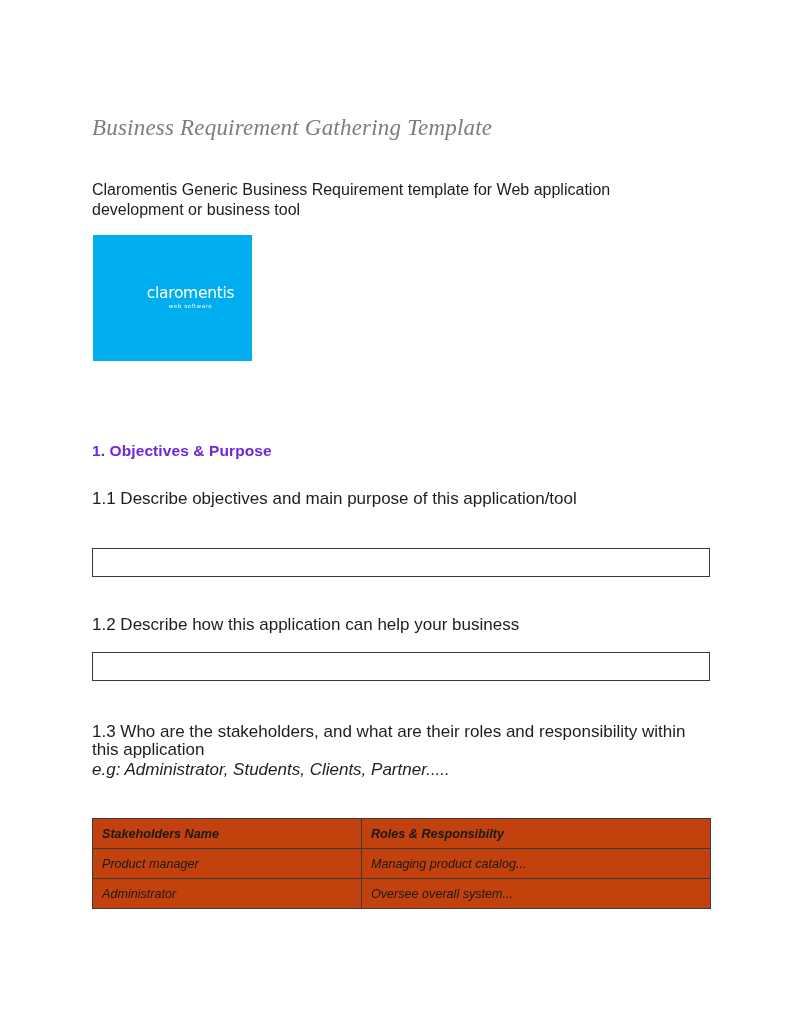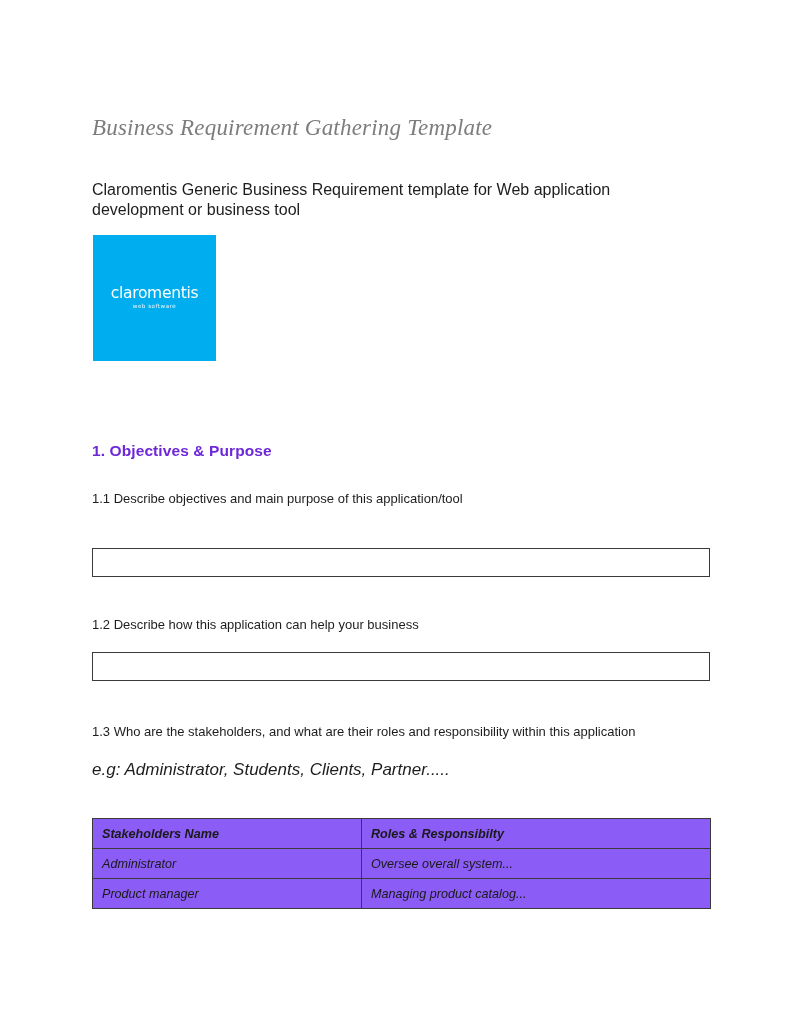--- a/index.html
+++ b/index.html
@@ -54,20 +54,21 @@
     position: absolute;
     left: 93px;
     top: 235px;
     width: 123px;
     height: 126px;
     background: #00AEEF;
     display: flex;
     flex-direction: column;
     align-items: center;
     justify-content: center;
+    padding-left: 36px;
   }
   .logo-wordmark {
     font-family: "DejaVu Sans", sans-serif;
     font-size: 15.5px;
     font-weight: 400;
     color: #ffffff;
     letter-spacing: -0.3px;
     line-height: 1;
   }
   .logo-tagline {
@@ -88,21 +89,21 @@
     font-size: 15.5px;
     font-weight: bold;
     color: #6d28d9;
     letter-spacing: 0.1px;
   }
 
   
   .question {
     position: absolute;
     left: 92px;
-    font-size: 13px;
+    font-size: 17px;
     line-height: 18px;
     color: #1d1d1d;
   }
   .q11 { top: 490px; }
   .q12 { top: 616px; }
   .q13 { top: 723px; width: 620px; }
 
   .example-note {
     position: absolute;
     left: 92px;
@@ -126,21 +127,21 @@
   .box-12 { top: 652px; height: 29px; }
 
   
   .stakeholder-table {
     position: absolute;
     left: 92px;
     top: 818px;
     width: 618px;
     border-collapse: collapse;
     table-layout: fixed;
-    background: #8b5cf6;
+    background: #c2410c;
   }
   .stakeholder-table td,
   .stakeholder-table th {
     border: 1.3px solid #3a3a3a;
     height: 29px;
     padding: 0 0 0 9px;
     font-size: 12.6px;
     text-align: left;
     vertical-align: middle;
     color: #1a1a1a;
@@ -187,23 +188,23 @@
       <col class="col-roles">
     </colgroup>
     <thead>
       <tr>
         <th>Stakeholders Name</th>
         <th>Roles &amp; Responsibilty</th>
       </tr>
     </thead>
     <tbody>
       <tr>
+        <td>Product manager</td>
+        <td>Managing product catalog...</td>
+      </tr>
+      <tr>
         <td>Administrator</td>
         <td>Oversee overall system...</td>
       </tr>
-      <tr>
-        <td>Product manager</td>
-        <td>Managing product catalog...</td>
-      </tr>
     </tbody>
   </table>
 
 </div>
 
 </body></html>

